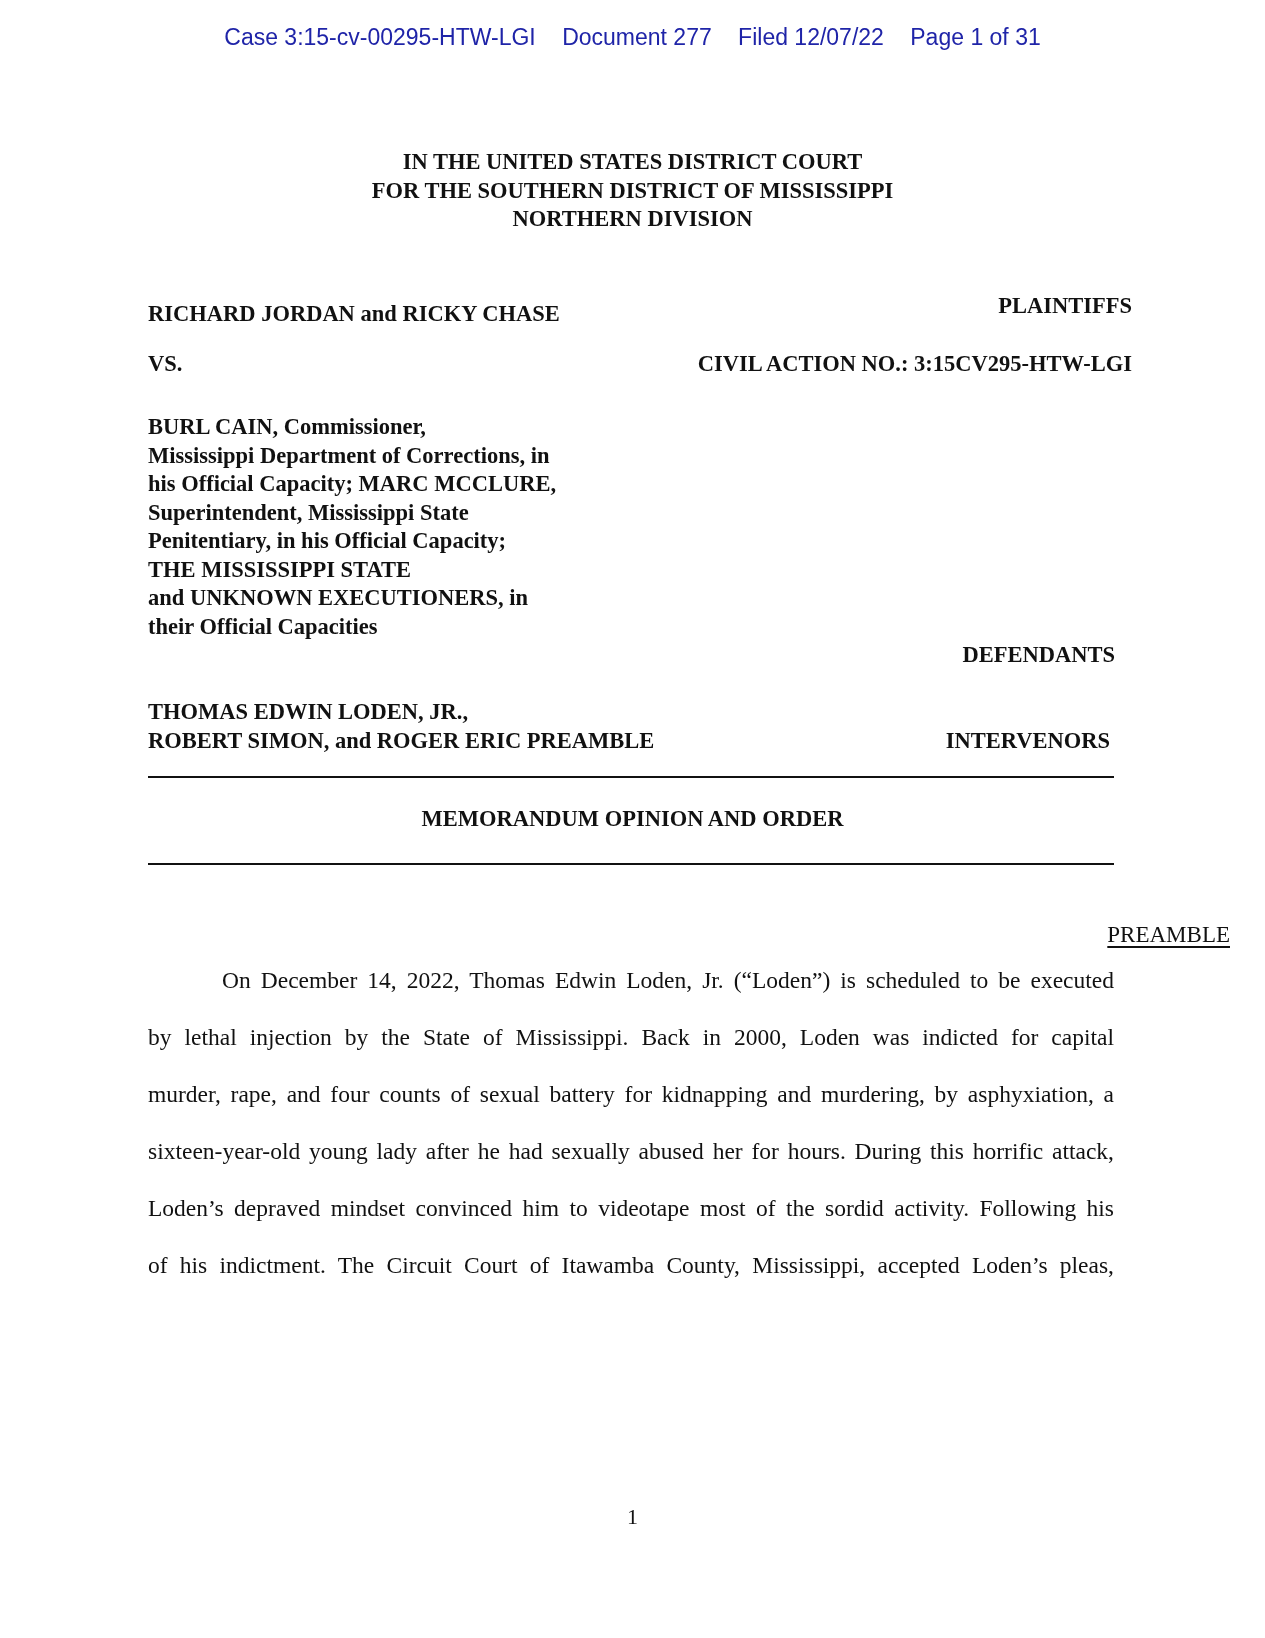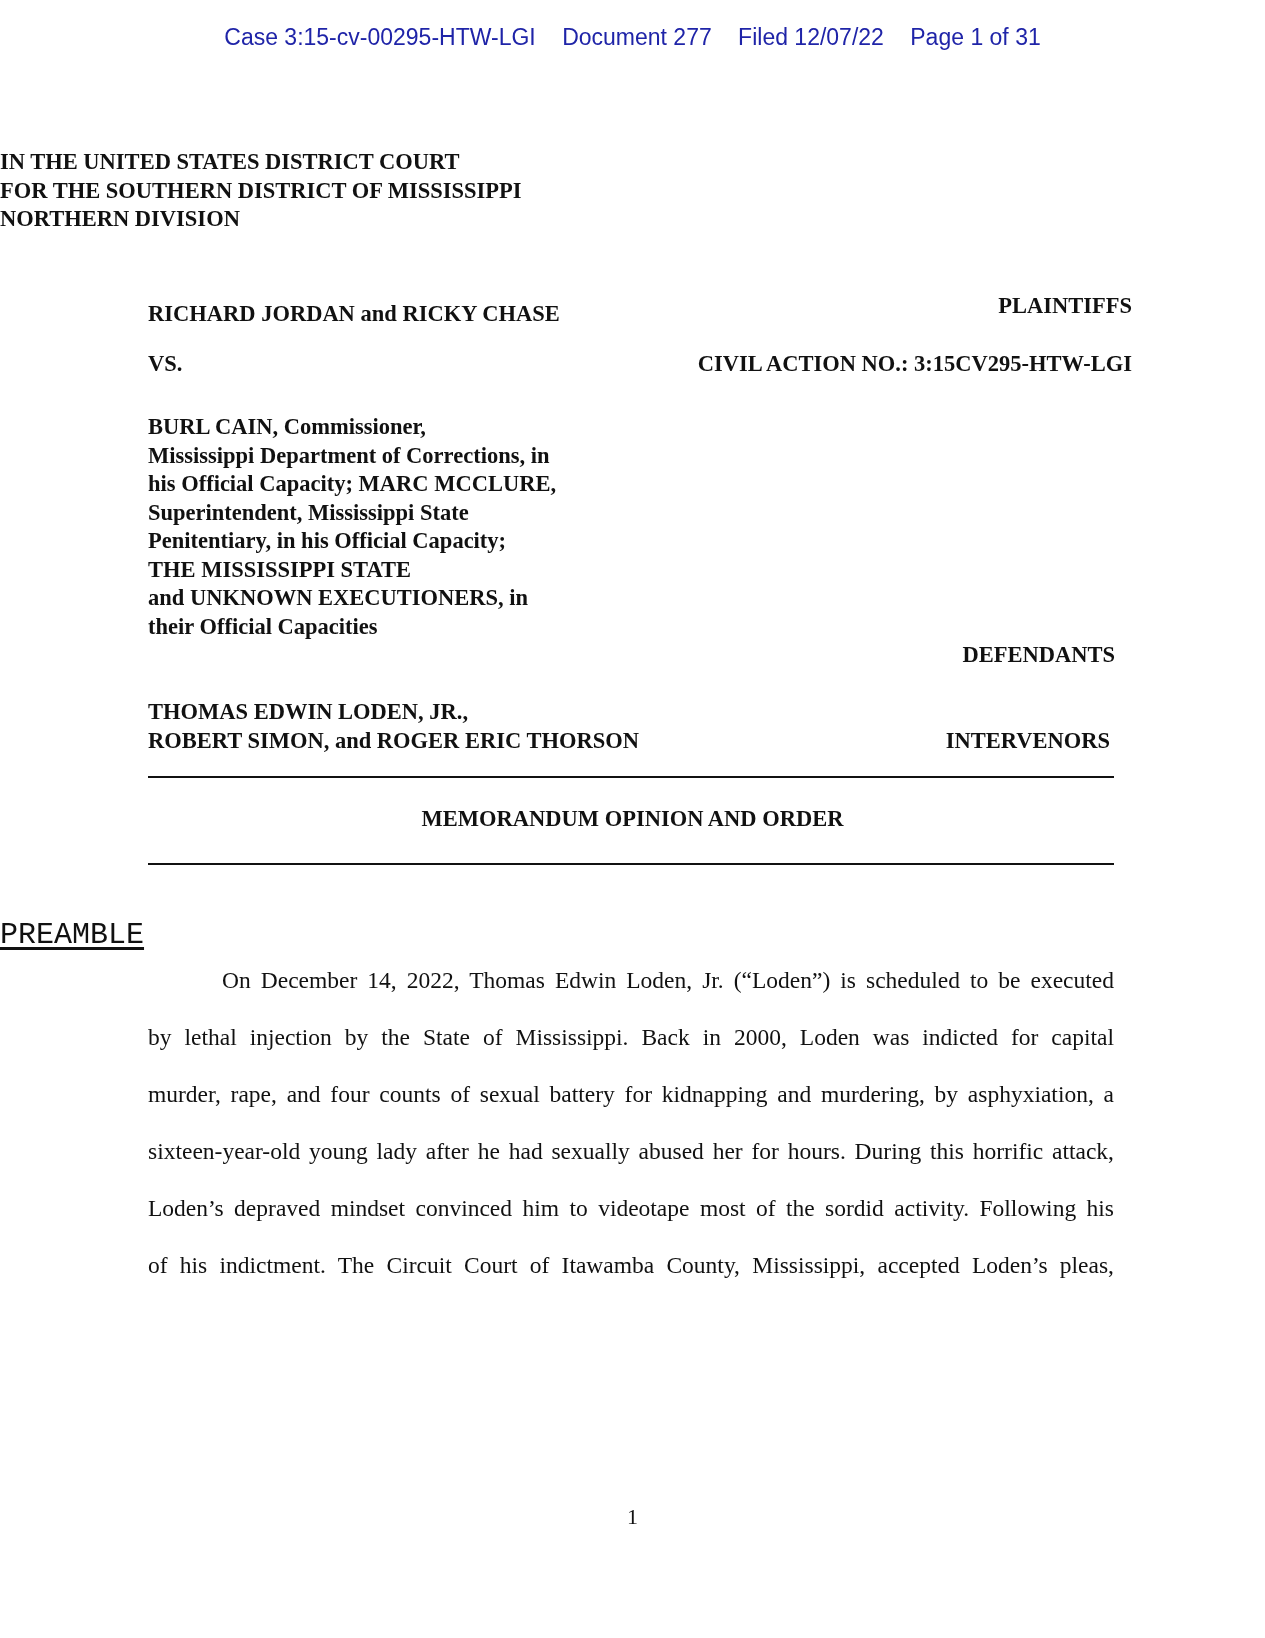--- a/index.html
+++ b/index.html
@@ -7,26 +7,26 @@
     .page { position: absolute; left: 0; top: 0; width: 1265px; height: 1216px; background: #fff; }
     .abs { position: absolute; white-space: nowrap; }
     .ecf {
       left: 0; width: 1265px; top: 22px; text-align: center;
       font-family: "Liberation Sans", sans-serif; font-size: 23px; color: #1f24a8;
       line-height: 30px; letter-spacing: 0px;
     }
     .ecf span { margin: 0 10px; }
     .serif { font-family: "Liberation Serif", serif; color: #111; }
     .bold { font-weight: bold; }
-    .court { left: 0; width: 1265px; font-size: 22.5px; line-height: 28.5px; top: 148px; }
+    .court { left: 0; width: 1265px; text-align: center; font-size: 22.5px; line-height: 28.5px; top: 148px; }
     .cap { font-size: 22.5px; line-height: 28.5px; }
     .left { left: 148px; }
     .rule { position: absolute; left: 148px; width: 966px; height: 2px; background: #111; }
     .memo { left: 0; width: 1265px; text-align: center; font-size: 22.5px; top: 804px; line-height: 30px; }
-    .preamble { left: 0; width: 1230px; text-align: left; font-size: 30px; top: 920px; line-height: 30px; text-decoration: underline; text-underline-offset: 4px; font-family: Liberation Mono, monospace; }
+    .preamble { left: 0; width: 1230px; text-align: right; font-size: 23px; top: 920px; line-height: 30px; text-decoration: underline; text-underline-offset: 4px; }
     .body-text { position: absolute; left: 148px; width: 966px; top: 952px; font-size: 23.5px; line-height: 57px; text-align: justify; }
     .body-text .line { display: block; height: 57px; text-align: justify; text-align-last: justify; white-space: nowrap; overflow: visible; }
     .body-text .line.last { text-align-last: left; }
     .body-text .indent { padding-left: 74px; }
     .pagenum { left: 0; width: 1265px; text-align: center; top: 1503px; font-size: 22px; line-height: 28px; }
   </style>
 </head>
 <body>
 
 <div class="page">
@@ -57,21 +57,21 @@
     <div>Superintendent, Mississippi State</div>
     <div>Penitentiary, in his Official Capacity;</div>
     <div>THE MISSISSIPPI STATE</div>
     <div>and UNKNOWN EXECUTIONERS, in</div>
     <div>their Official Capacities</div>
   </div>
   <div class="abs serif bold cap" style="top:641px; right:150px;text-align:right;">DEFENDANTS</div>
 
   <div class="abs serif bold cap left" style="top:698px;">
     <div>THOMAS EDWIN LODEN, JR.,</div>
-    <div>ROBERT SIMON, and ROGER ERIC THORSON</div>
+    <div>ROBERT SIMON, and ROGER ERIC PREAMBLE</div>
   </div>
   <div class="abs serif bold cap" style="top:727px; right:155px;">INTERVENORS</div>
 
   <div class="rule" style="top:776px;"></div>
   <div class="abs memo serif bold">MEMORANDUM OPINION AND ORDER</div>
   <div class="rule" style="top:863px;"></div>
 
   <div class="abs preamble serif">PREAMBLE</div>
 
   <div class="body-text serif">

